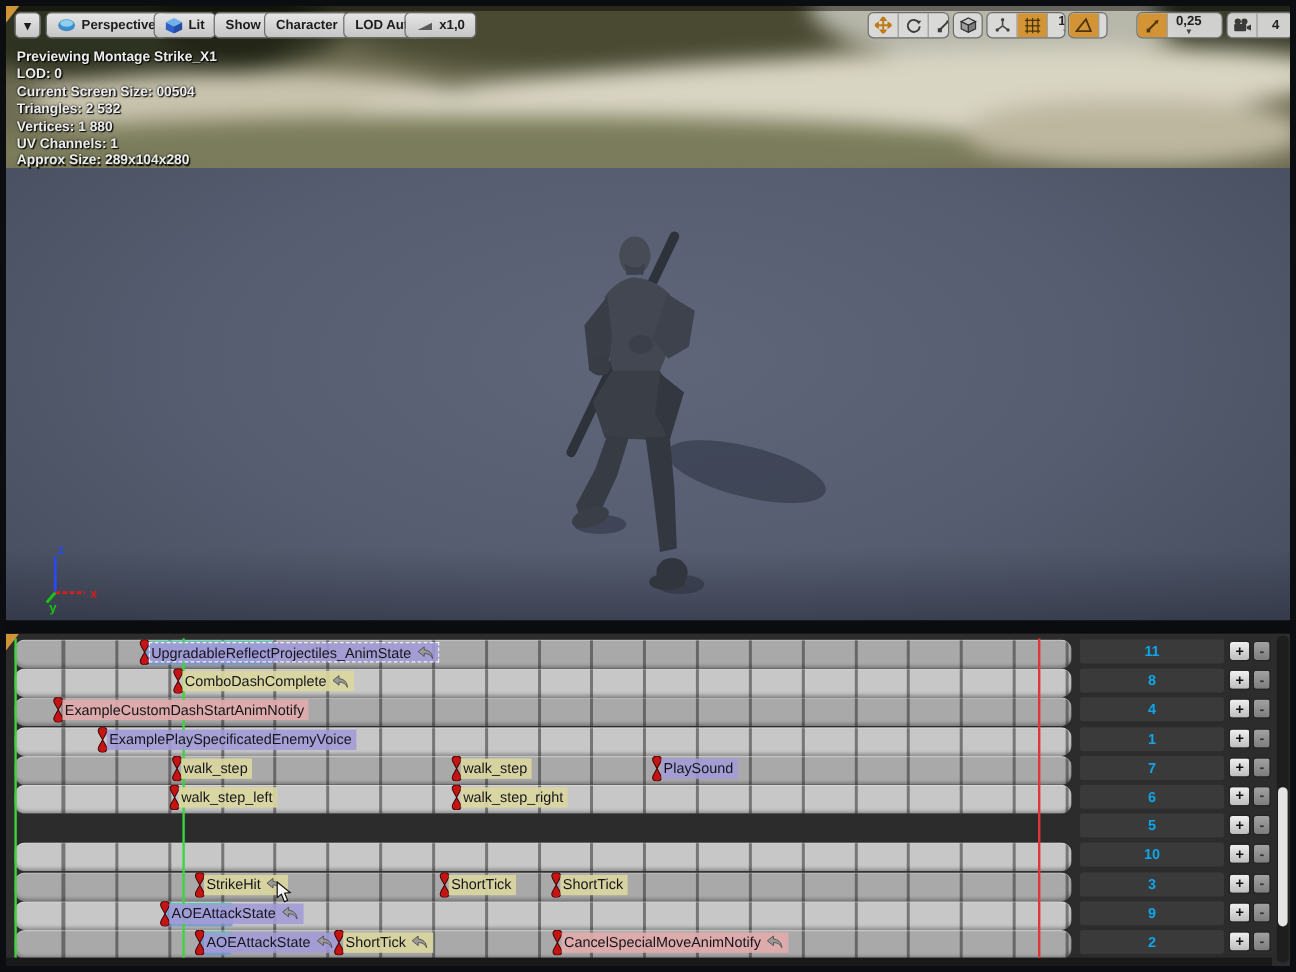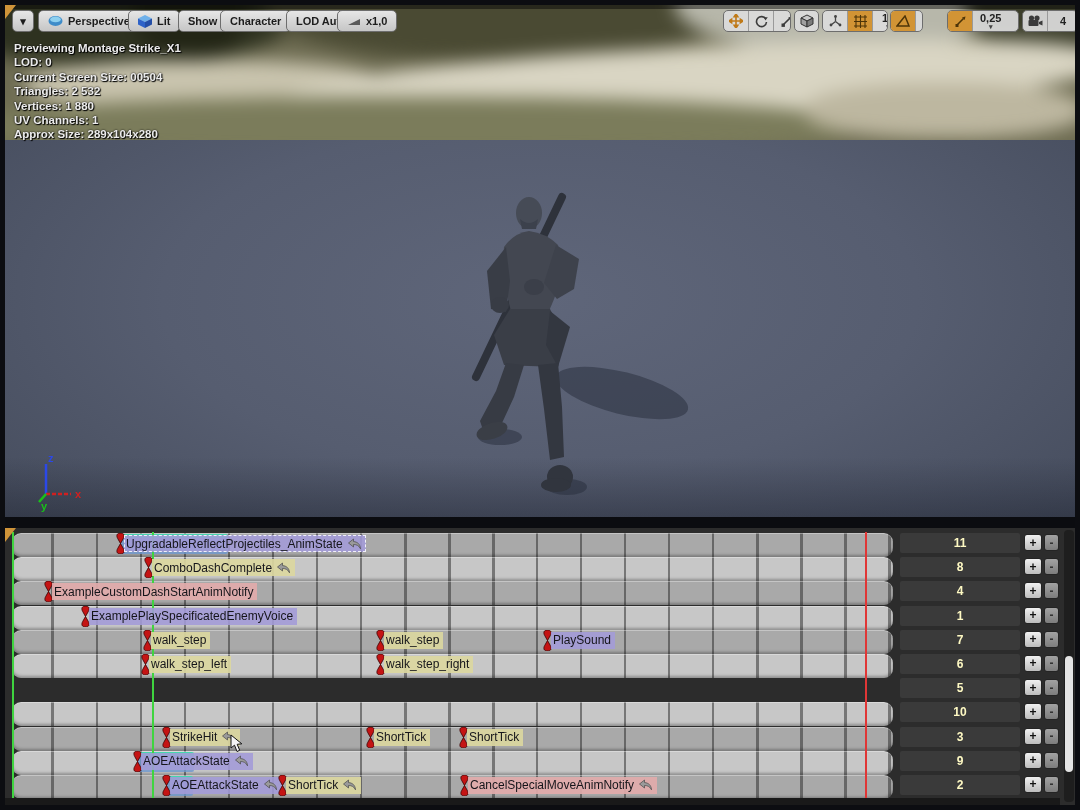--- a/index.html
+++ b/index.html
@@ -33,21 +33,21 @@
   .panel{position:absolute;left:5px;top:528px;width:1070px;height:277px;background:#2c2c2c;overflow:hidden;}
   .rows{position:absolute;left:0;top:4px;width:1070px;}
   .row{position:relative;height:24.2px;}
   .bar{position:absolute;left:7px;top:1px;width:881px;height:24px;border-radius:9px;
        box-shadow:inset 0 1px 0 rgba(255,255,255,0.35), inset 0 -2px 3px rgba(0,0,0,0.28);
        background-image:repeating-linear-gradient(90deg, rgba(38,38,38,0.5) 0 2.5px, transparent 2.5px 44px);
        background-position:40px 0;}
   .row.dark  .bar{background-color:#a9a9a9;}
   .row.light .bar{background-color:#c7c7c7;}
   .numcell{position:absolute;left:895px;top:1px;width:120px;height:20px;background:#3a3a3a;
-           font-weight:bold;font-size:12px;color:#fef9c3;text-align:center;line-height:20px;border-radius:2px;}
+           font-weight:bold;font-size:12px;color:#0ea5e9;text-align:center;line-height:20px;border-radius:2px;}
   .plus,.minus{position:absolute;top:2px;height:17px;border:1px solid #242424;border-radius:3px;
            font-weight:bold;font-size:12px;line-height:14px;text-align:center;padding:0;cursor:default;}
   .plus{left:1019px;width:18px;background:linear-gradient(#f0f0f0,#bdbdbd);color:#111;}
   .minus{left:1039px;width:15px;background:linear-gradient(#a2a2a2,#7d7d7d);color:#333;}
   .span{position:absolute;top:1px;height:20px;background:rgba(108,150,206,0.78);border-top:4px solid #45d6ae;
         box-sizing:border-box;z-index:3;border-radius:2px;}
   .notify{position:absolute;top:0;display:flex;align-items:flex-start;z-index:6;}
   .notify svg.mk{flex-shrink:0;margin-top:0;}
   .nlabel{height:17px;margin-top:2px;margin-left:-2px;font-size:12px;color:#15151a;
           display:flex;align-items:center;gap:4px;padding:0 4px 0 2px;white-space:nowrap;}

